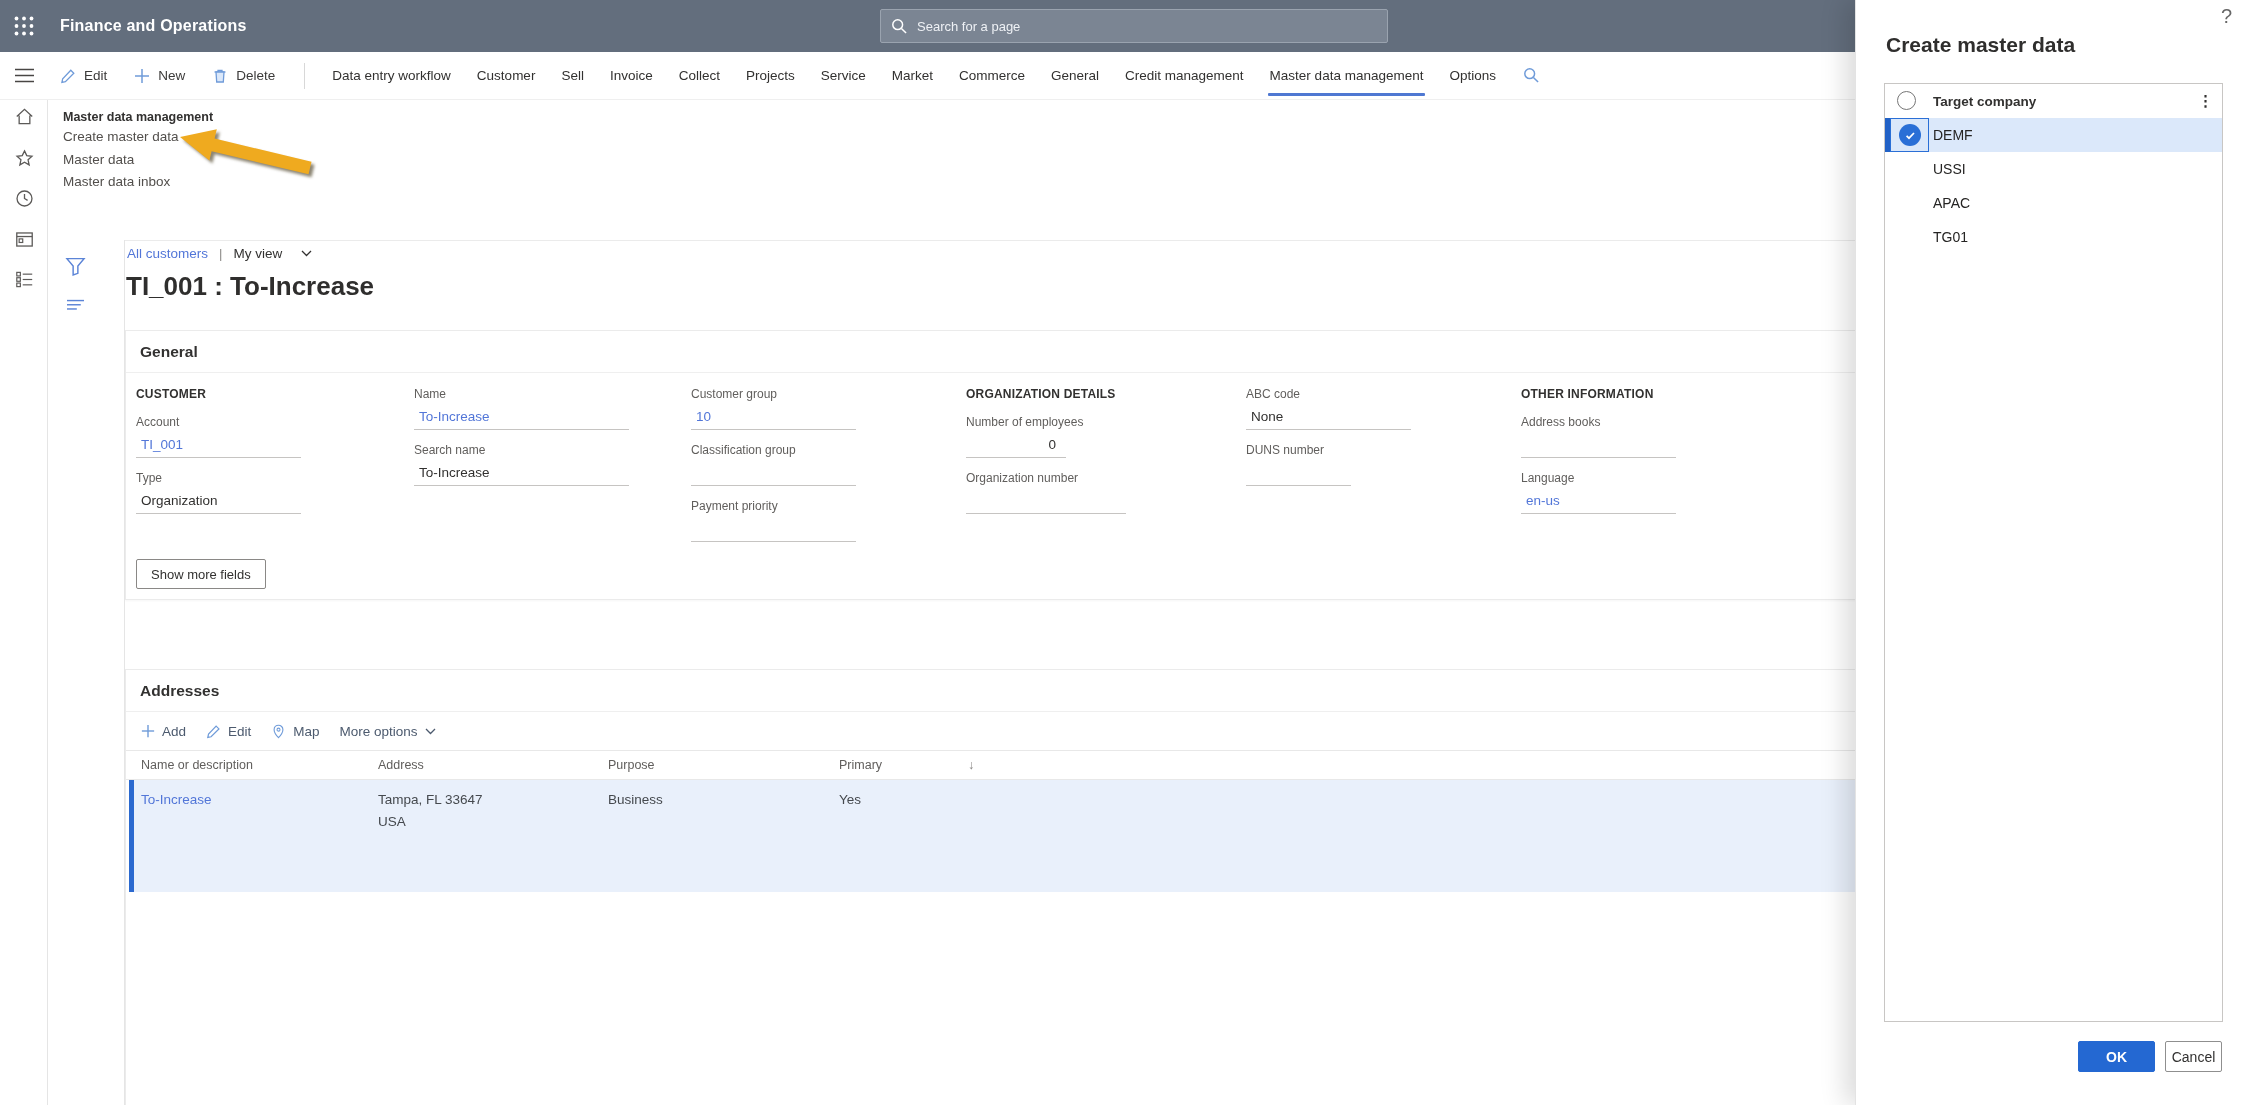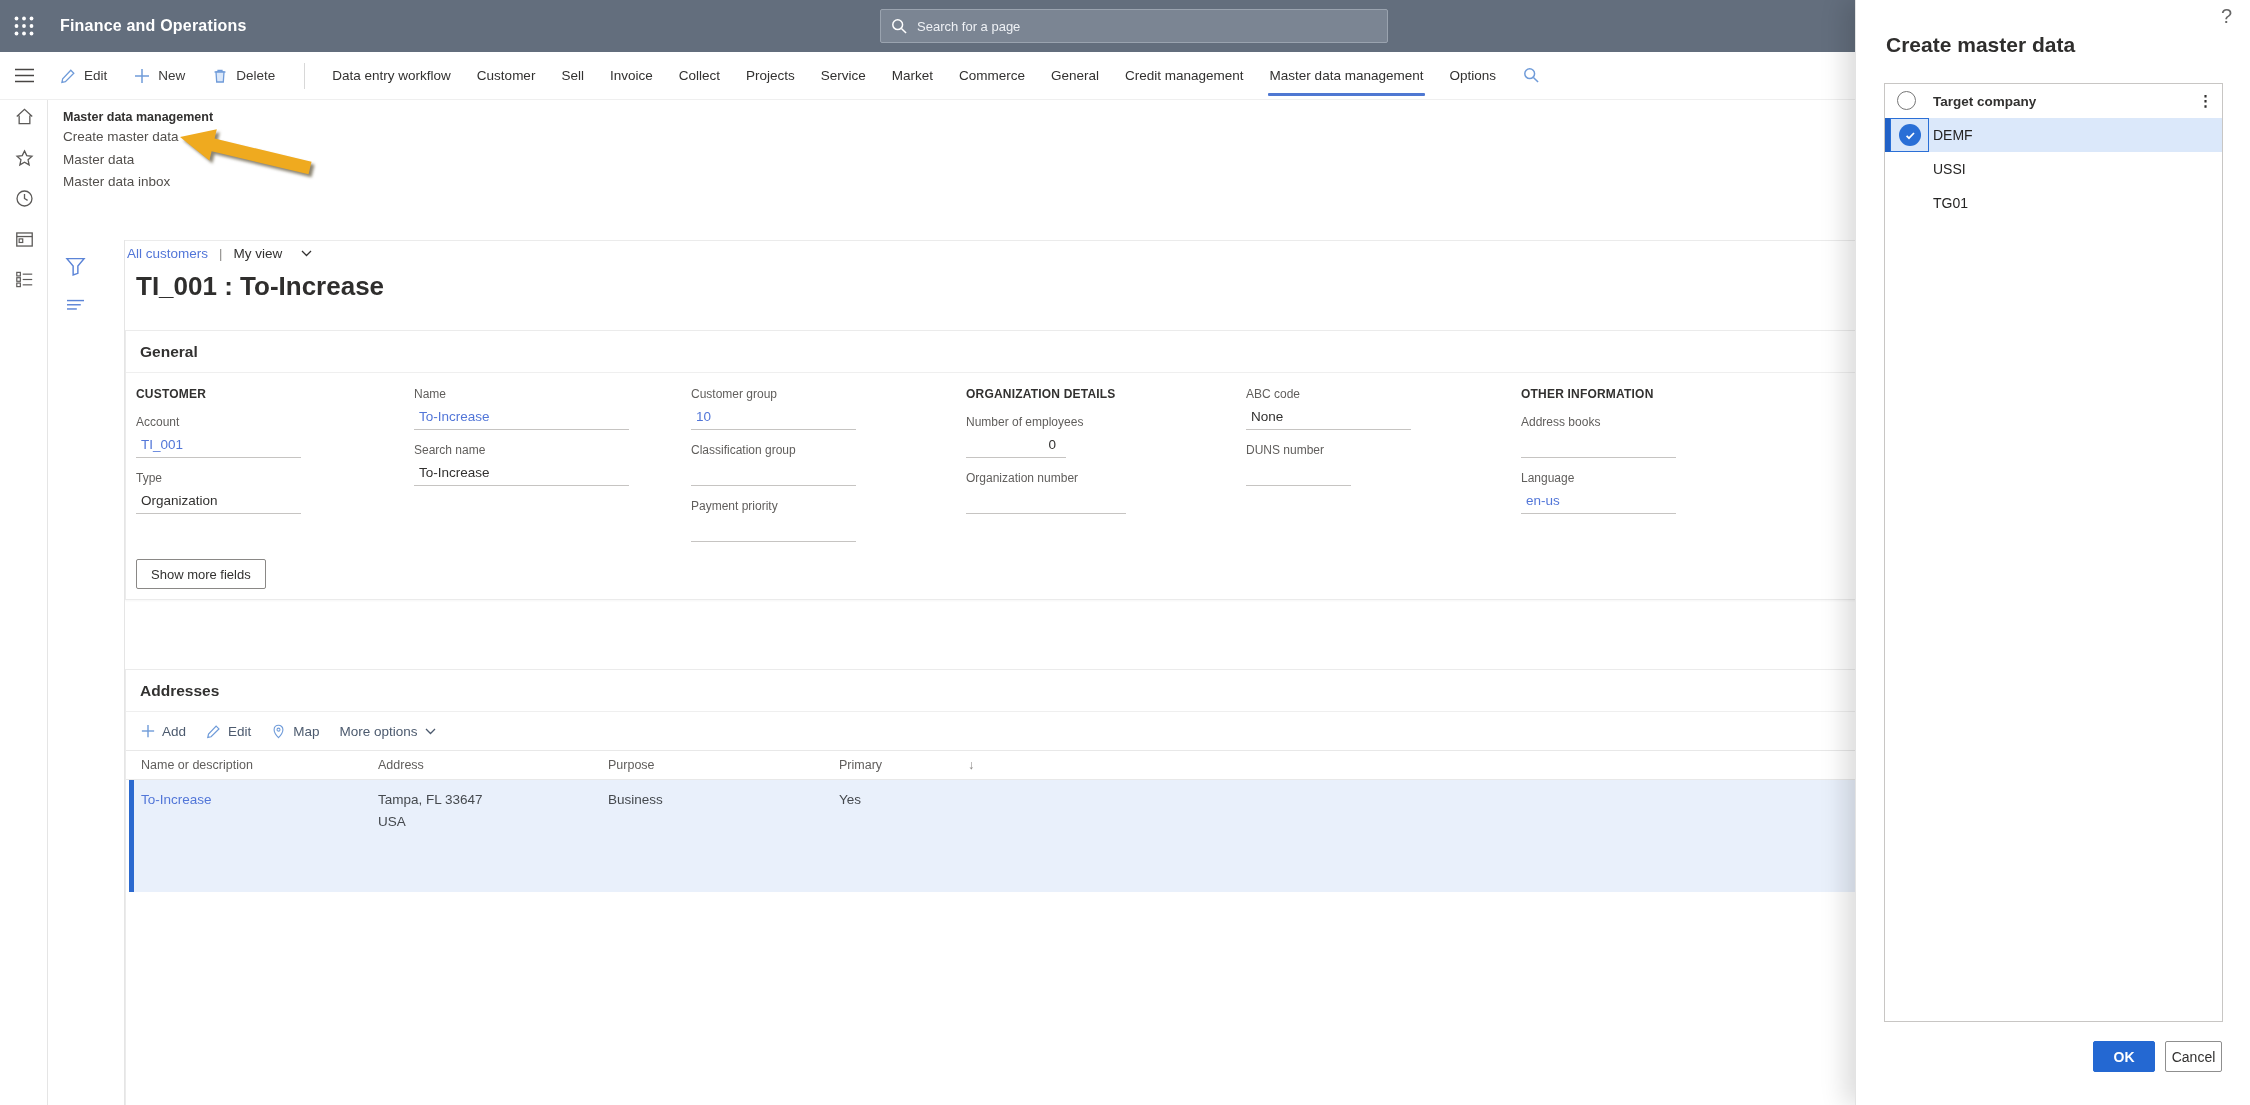--- a/index.html
+++ b/index.html
@@ -50,21 +50,21 @@
   .module-menu .lnk:first-of-type { margin-top: 7px; }
 
   .annotation-arrow { position: absolute; top: 0; left: 0; z-index: 50; pointer-events: none;
     filter: drop-shadow(3px 3px 1.5px rgba(45,32,0,.55)); }
 
   
   .breadcrumb { position: absolute; top: 246px; left: 127px; display: flex; align-items: center; z-index: 1; }
   .breadcrumb .bc-link { font-size: 13.5px; color: #5276d8; cursor: pointer; }
   .breadcrumb .bc-sep { font-size: 13px; color: #8a8886; margin: 0 11px; }
   .breadcrumb .bc-view { font-size: 13.5px; color: #323130; cursor: pointer; display: flex; align-items: center; gap: 19px; }
-  .page-title { position: absolute; top: 271px; left: 126px; font-size: 26px; font-weight: 600; color: #2f2e2d; z-index: 1; margin-left: 10px; }
+  .page-title { position: absolute; top: 271px; left: 126px; font-size: 26px; font-weight: 600; color: #2f2e2d; z-index: 1; }
 
   
   .card { position: absolute; left: 125px; width: 1732px; background: #fff;
     border: 1px solid #ebebeb; box-shadow: 0 1px 2px rgba(0,0,0,.04); z-index: 1; }
   .card-head { height: 42px; display: flex; align-items: center; padding-left: 14px;
     font-size: 15.5px; font-weight: 600; color: #323130; border-bottom: 1px solid #efefef; }
   #general-card { top: 330px; height: 270px; }
   #addresses-card { top: 625px; height: 470px; margin-top: 44px; }
 
   
@@ -109,21 +109,21 @@
   .lb-more { position: absolute; right: 9px; top: 7px; font-size: 15px; font-weight: bold;
     color: #323130; cursor: pointer; line-height: 20px; }
   .lb-row.selected { background: #dbe8fa; }
   .sel-bar { position: absolute; left: 0; top: 0; bottom: 0; width: 5px; background: #2161c6; }
   .sel-cell { position: absolute; left: 5px; top: 0; bottom: 0; width: 39px; border: 1px solid #2a6fd6; }
   .check-circle { position: absolute; left: 8px; top: 5px; width: 22px; height: 22px; border-radius: 50%;
     background: #2a6fd6; display: flex; align-items: center; justify-content: center; }
   .btn { position: absolute; top: 1041px; height: 31px; border-radius: 2px; font-size: 14px;
     display: flex; align-items: center; justify-content: center; cursor: pointer;
     font-family: "Liberation Sans", sans-serif; }
-  .btn-ok { right: 95px; width: 62px; background: #2468d2; border: 1px solid #2468d2; color: #fff; font-weight: 600; }
+  .btn-ok { right: 95px; width: 77px; background: #2468d2; border: 1px solid #2468d2; color: #fff; font-weight: 600; }
   .btn-cancel { right: 28px; width: 57px; background: #fff; border: 1px solid #8f8f8f; color: #323130; }
 </style>
 </head>
 <body>
 
 <div class="page">
 
   <div class="appbar">
     <div class="waffle">
       <svg width="22" height="22" viewBox="0 0 22 22">
@@ -440,20 +440,23 @@
             </svg>
           </div>
         </div>
         <span class="rlabel">DEMF</span>
       </div>
 
       <div class="lb-row">
         <span class="rlabel">USSI</span>
       </div>
       <div class="lb-row">
+        <span class="rlabel">APAC</span>
+      </div>
+      <div class="lb-row">
         <span class="rlabel">TG01</span>
       </div>
     </div>
 
     <div class="btn btn-ok">OK</div>
     <div class="btn btn-cancel">Cancel</div>
   </div>
 
 </div>
 

